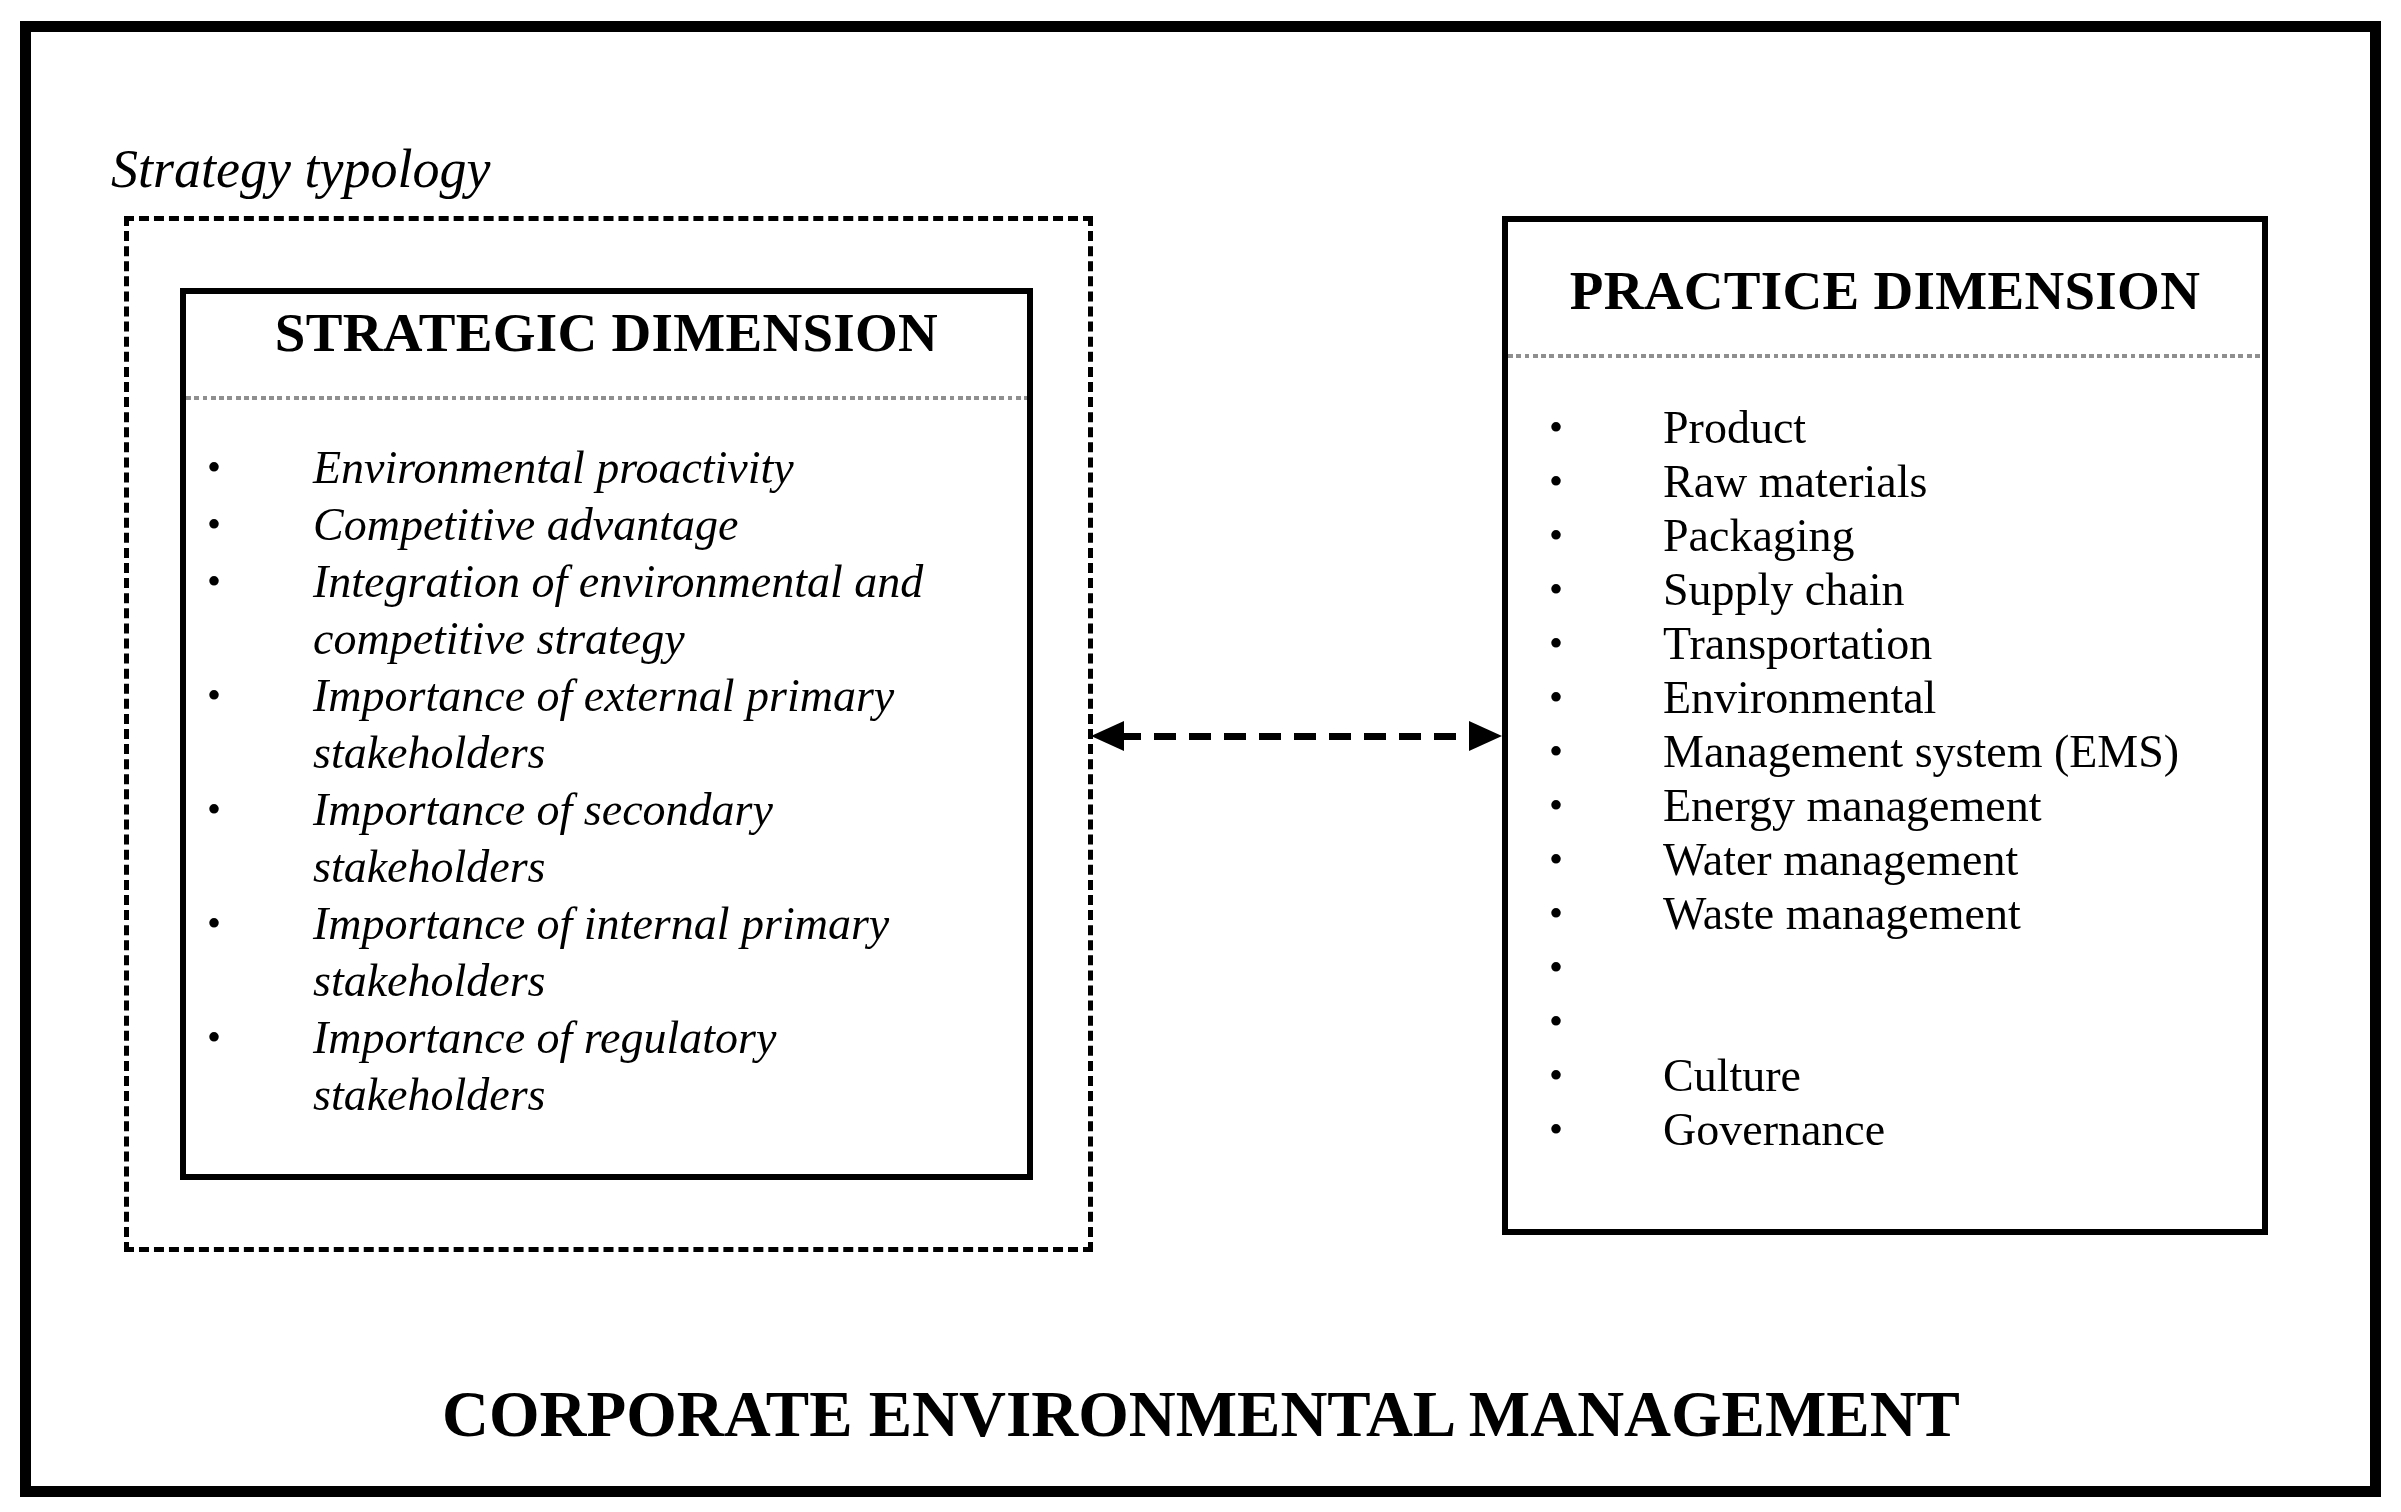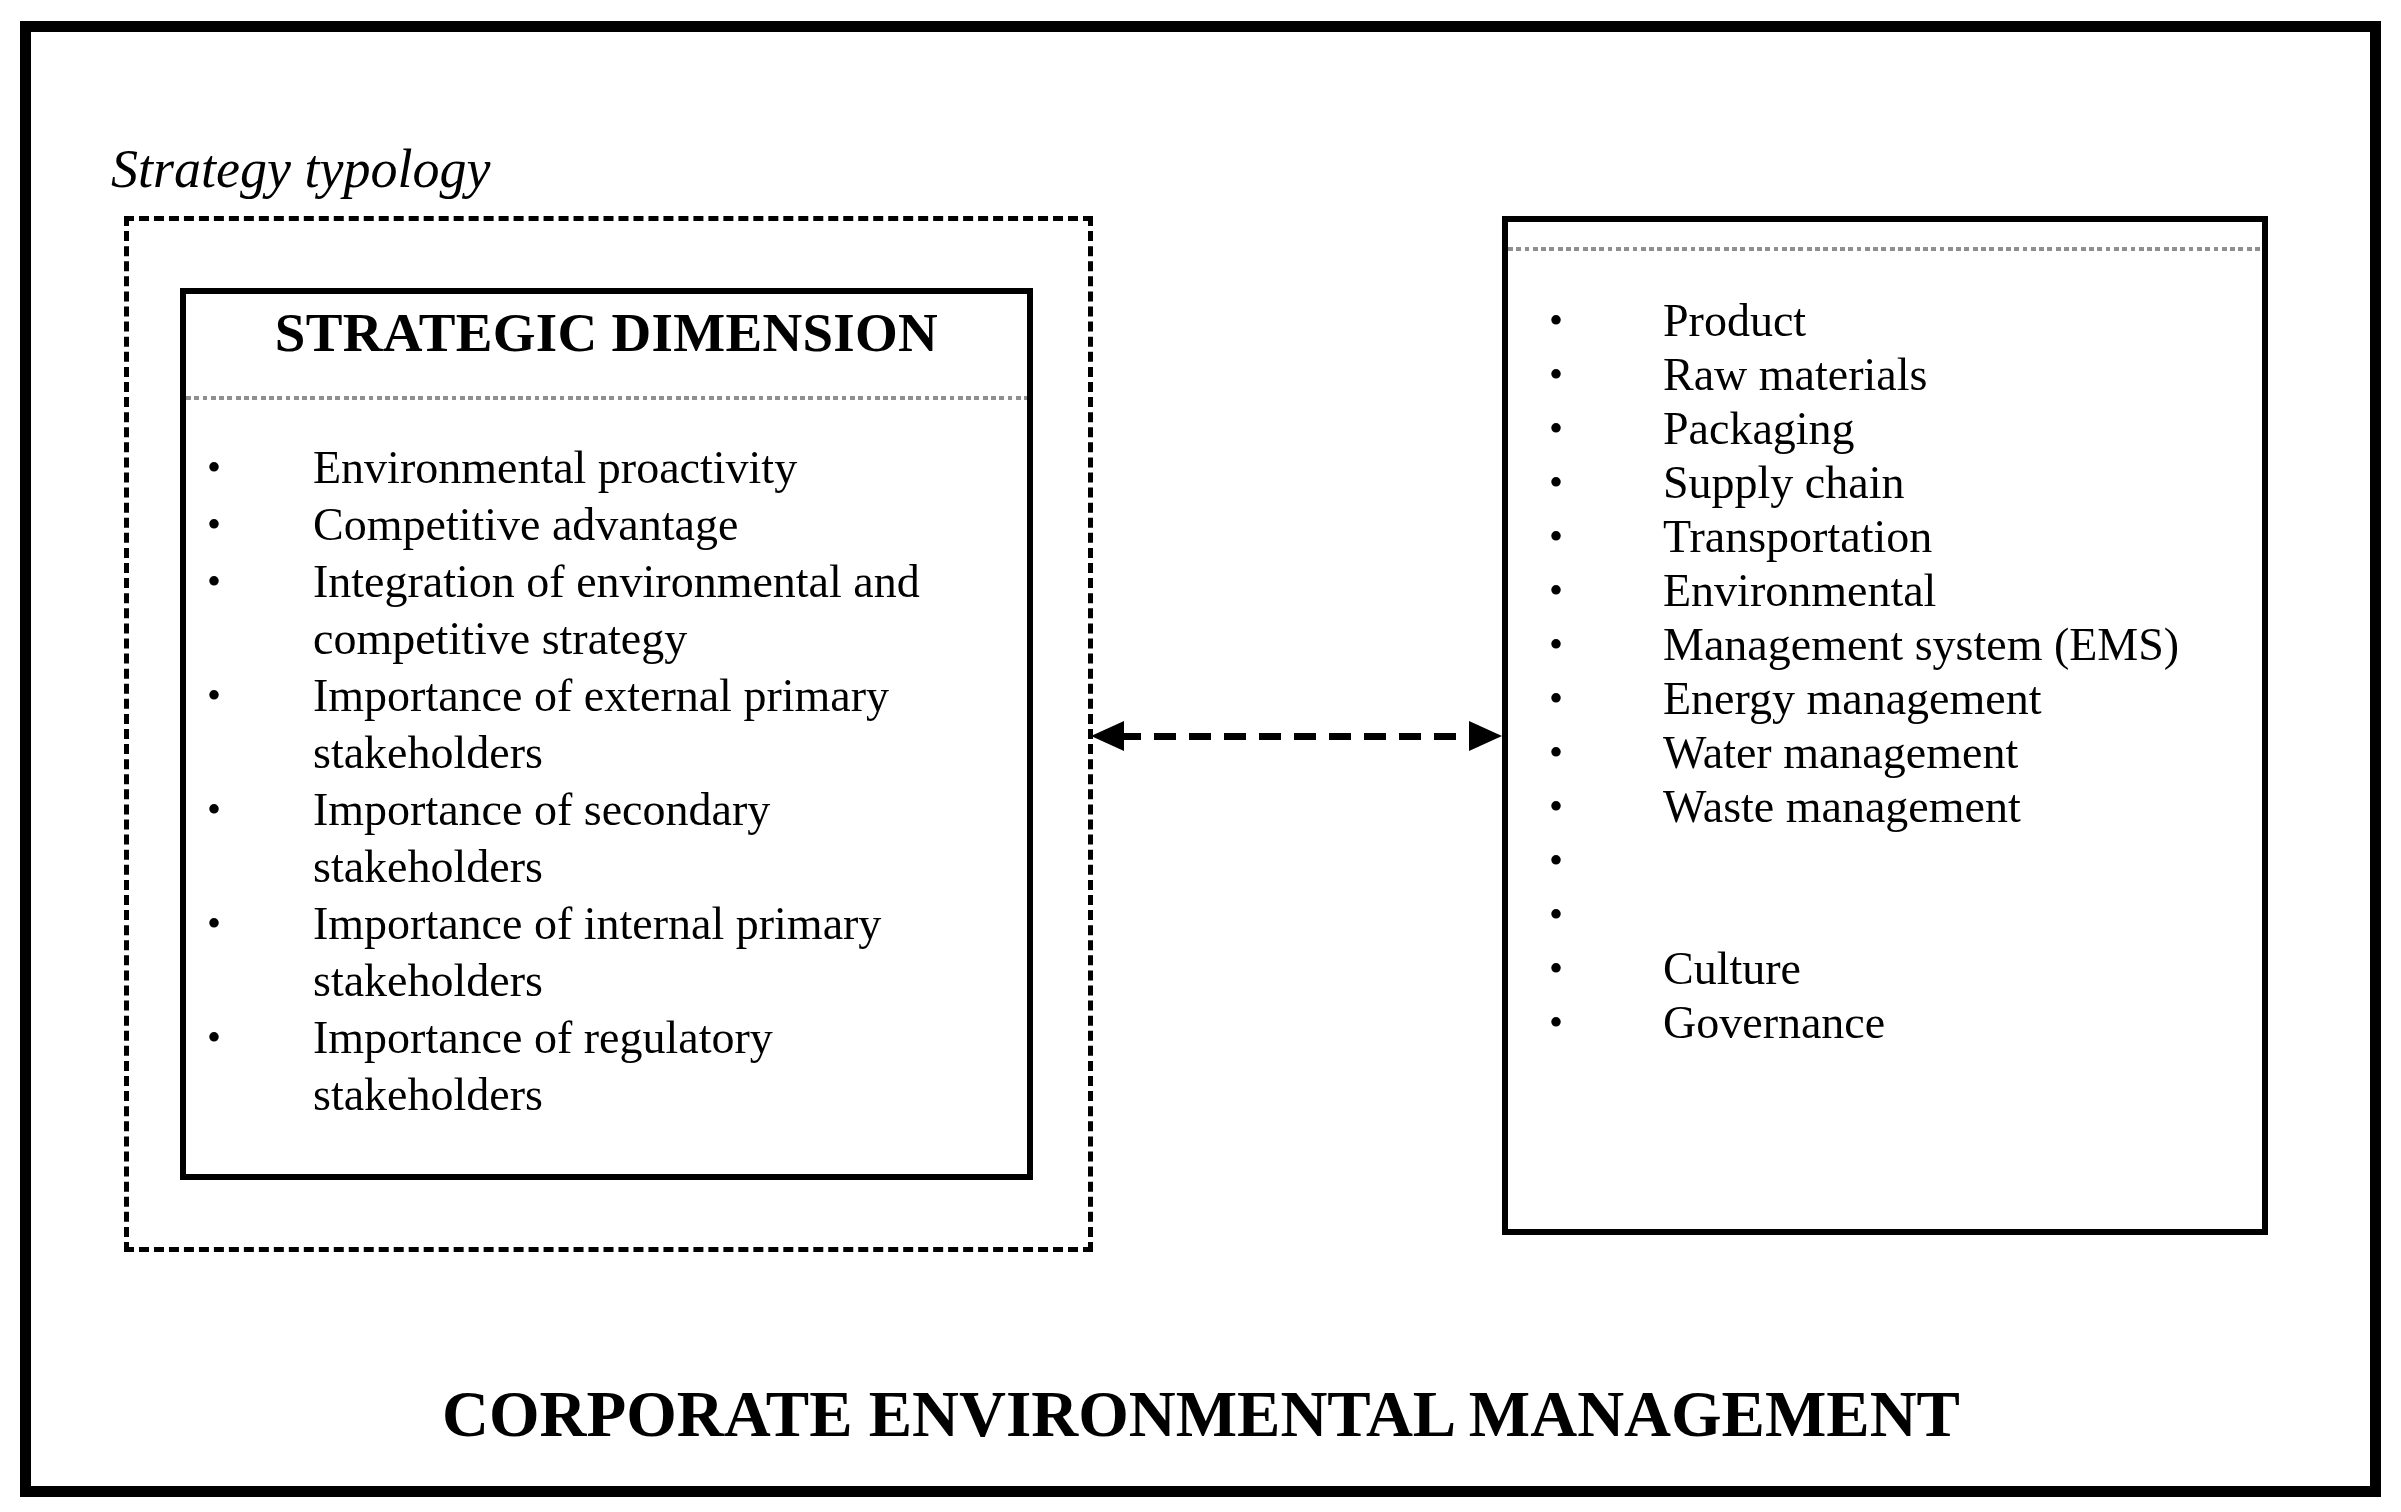--- a/index.html
+++ b/index.html
@@ -95,21 +95,21 @@
   .practice  ul.items li { line-height: 54px; }
 
   ul.items .bullet {
     flex: none;
     font-size: 40px;
   }
   .strategic ul.items .bullet { width: 106px; }
   .practice  ul.items .bullet { width: 114px; }
 
   ul.items .item-text { }
-  .strategic ul.items .item-text { width: 636px; }
+  .strategic ul.items .item-text { width: 636px; font-style: italic; }
   .practice  ul.items .item-text { width: 595px; }
 
   .arrow {
     position: absolute;
     left: 0; top: 0; width: 0; height: 0;
   }
   .arrow-line {
     position: absolute;
     left: 1119px; top: 733px;
     width: 357px; height: 7px;
@@ -184,20 +184,21 @@
         <span class="item-text">Importance of internal primary stakeholders</span>
       </li>
       <li>
         <span class="bullet">•</span>
         <span class="item-text">Importance of regulatory stakeholders</span>
       </li>
     </ul>
 </div>
 
 <div class="panel practice">
+  <div class="panel-title">PRACTICE DIMENSION</div>
   <div class="title-separator"></div>
   <ul class="items">
       <li>
         <span class="bullet">•</span>
         <span class="item-text">Product</span>
       </li>
       <li>
         <span class="bullet">•</span>
         <span class="item-text">Raw materials</span>
       </li>

